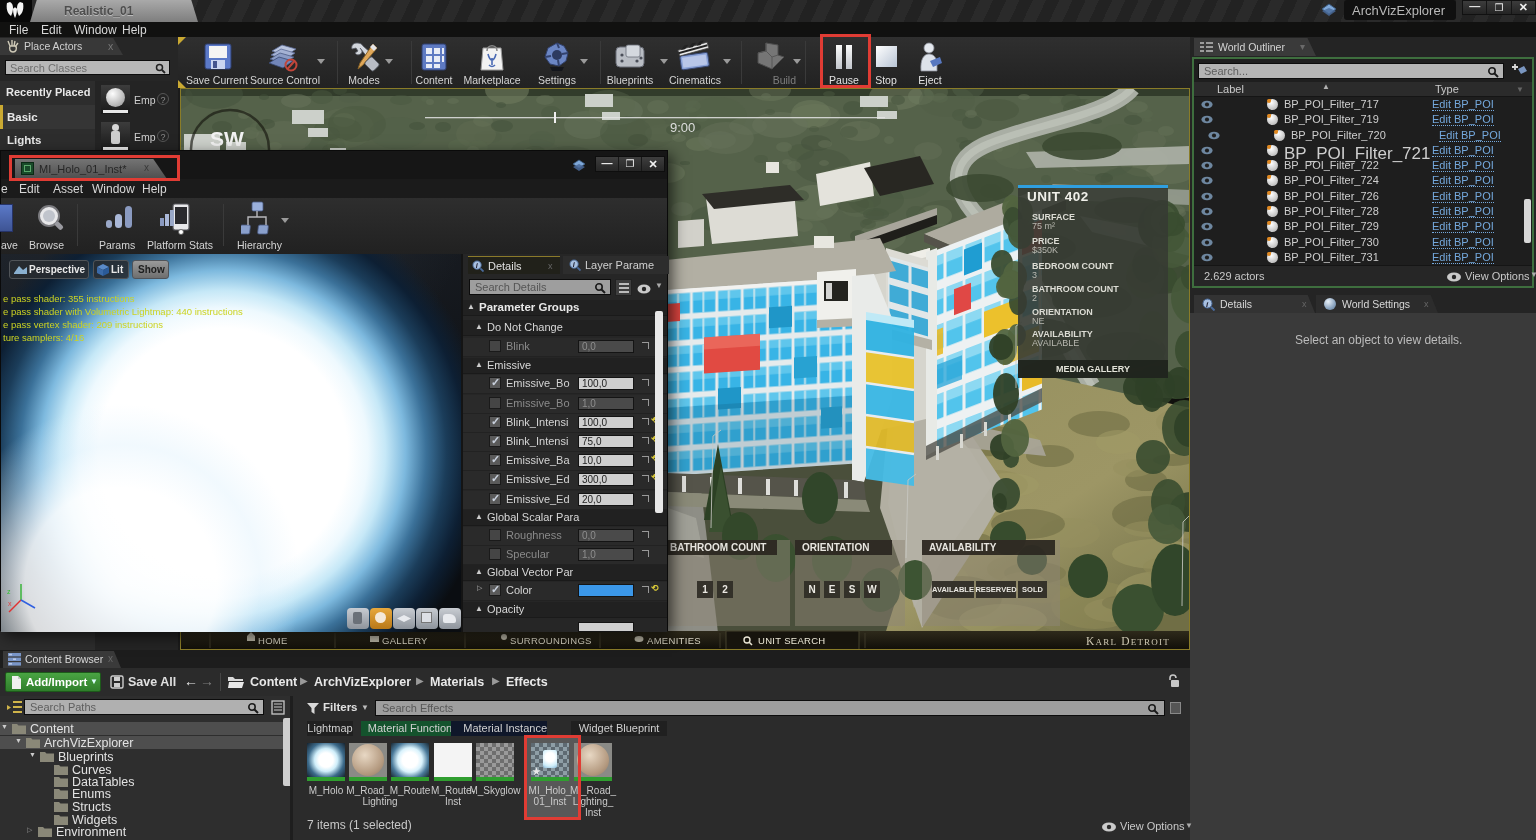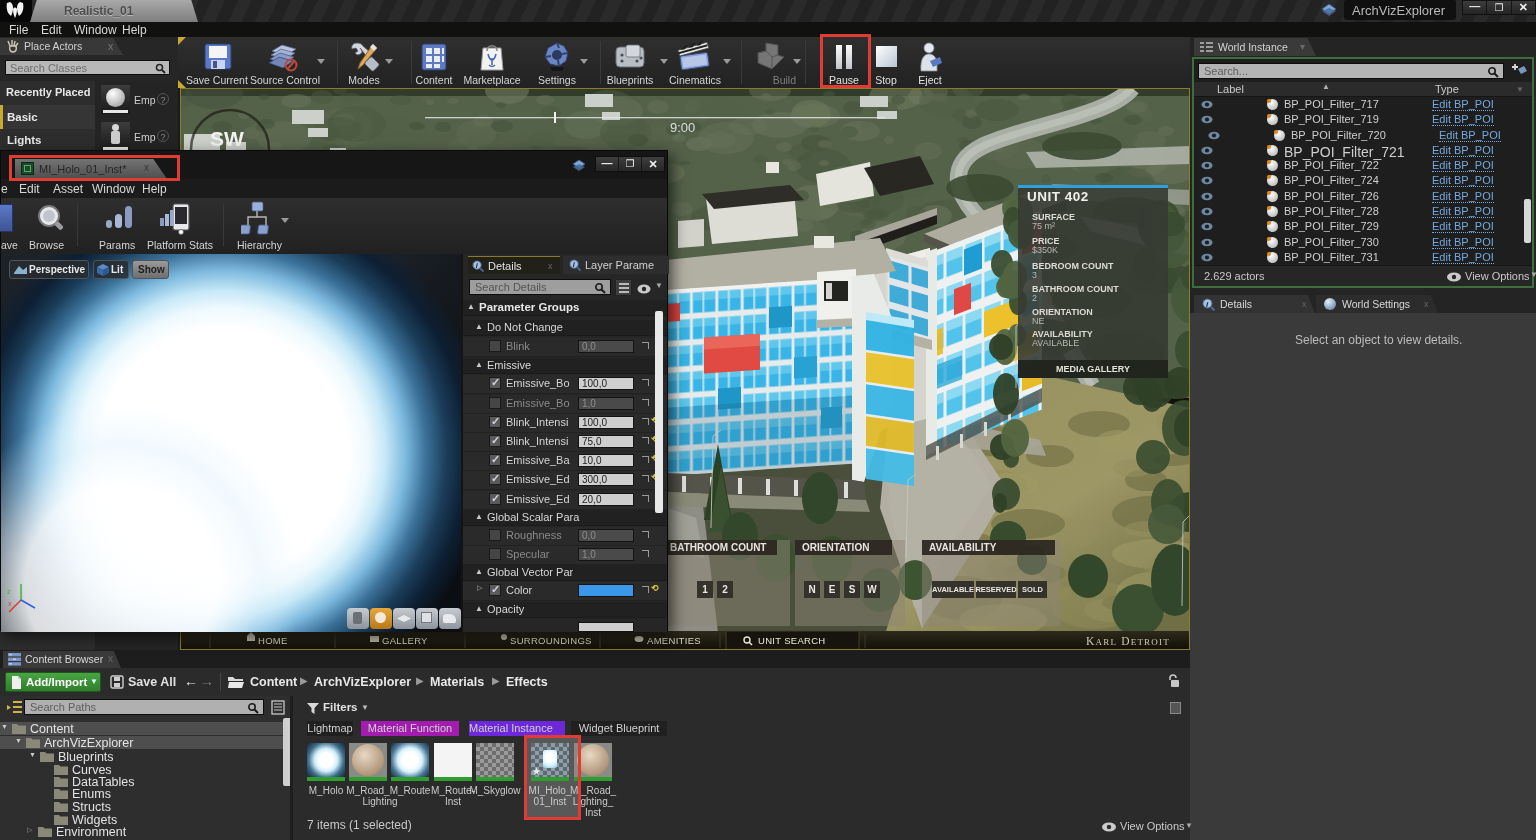--- a/index.html
+++ b/index.html
@@ -840,21 +840,21 @@
     <svg class="abs" style="left:10px;top:4px" width="13" height="12" viewBox="0 0 13 12">
       <g stroke="#c8c8c8" stroke-width="1.4">
           <line x1="0" y1="2" x2="4" y2="2"></line>
           <line x1="6" y1="2" x2="13" y2="2"></line>
           <line x1="0" y1="6" x2="4" y2="6"></line>
           <line x1="6" y1="6" x2="13" y2="6"></line>
           <line x1="0" y1="10" x2="4" y2="10"></line>
           <line x1="6" y1="10" x2="13" y2="10"></line>
         </g>
     </svg>
-    <span class="abs txt" style="left:28px;top:4px;color:#d4d4d4;">World Instance</span>
+    <span class="abs txt" style="left:28px;top:4px;color:#d4d4d4;">World Outliner</span>
     <span class="abs" style="left:110px;top:4px;color:#6a6a6a;font-size:10px;">▾</span>
 
     <div class="abs" style="left:2px;top:20px;width:342px;height:231px;background:#1e1e1e;border:2px solid #3e6e3e;">
       <div class="abs" style="left:4px;top:4px;width:306px;height:16px;background:#b4b4b4;border:1px solid #0c0c0c;">
         <span class="abs" style="left:5px;top:1px;font-size:11px;color:#5e5e5e;">Search...</span>
         <svg class="abs" style="right:4px;top:2px" width="12" height="12" viewBox="0 0 12 12">
             <circle cx="5" cy="5" r="3.2" fill="none" stroke="#1a1a1a" stroke-width="1.6"></circle>
             <line x1="7.5" y1="7.5" x2="11" y2="11" stroke="#1a1a1a" stroke-width="2"></line>
           </svg>
       </div>
@@ -899,21 +899,21 @@
         <span class="abs" style="left:90px;top:1px;font-size:11px;color:#cecece;">BP_POI_Filter_720</span>
         <span class="abs" style="left:238px;top:1px;font-size:11px;color:#74a8dc;border-bottom:1px dotted #74a8dc;">Edit BP_POI</span>
       </div>
       <div class="abs" style="left:0;top:84px;width:338px;height:15px;">
         <svg class="abs" style="left:7px;top:3px" width="12" height="9" viewBox="0 0 14 10">
             <ellipse cx="7" cy="5" rx="6.5" ry="4.5" fill="#6e87a0"></ellipse>
             <circle cx="7" cy="5" r="2.4" fill="#1e1e1e"></circle>
           </svg>
         <div class="abs" style="left:73px;top:2px;width:11px;height:11px;border-radius:50%;background:radial-gradient(circle at 38% 32%,#ffffff,#c2c2c2 70%,#9a9a9a);"></div>
         <div class="abs" style="left:73px;top:2px;width:4px;height:4px;border-radius:50% 0 60% 60%;background:#e08820;"></div>
-        <span class="abs" style="left:90px;top:1px;font-size:14px;color:#cecece;">BP_POI_Filter_721</span>
+        <span class="abs" style="left:90px;top:1px;font-size:17px;color:#cecece;">BP_POI_Filter_721</span>
         <span class="abs" style="left:238px;top:1px;font-size:11px;color:#74a8dc;border-bottom:1px dotted #74a8dc;">Edit BP_POI</span>
       </div>
       <div class="abs" style="left:0;top:99px;width:338px;height:15px;">
         <svg class="abs" style="left:7px;top:3px" width="12" height="9" viewBox="0 0 14 10">
             <ellipse cx="7" cy="5" rx="6.5" ry="4.5" fill="#6e87a0"></ellipse>
             <circle cx="7" cy="5" r="2.4" fill="#1e1e1e"></circle>
           </svg>
         <div class="abs" style="left:73px;top:2px;width:11px;height:11px;border-radius:50%;background:radial-gradient(circle at 38% 32%,#ffffff,#c2c2c2 70%,#9a9a9a);"></div>
         <div class="abs" style="left:73px;top:2px;width:4px;height:4px;border-radius:50% 0 60% 60%;background:#e08820;"></div>
         <span class="abs" style="left:90px;top:1px;font-size:11px;color:#cecece;">BP_POI_Filter_722</span>
@@ -1122,25 +1122,32 @@
       <div class="abs" style="left:283px;top:22px;width:9px;height:68px;background:#cfcfcf;border-radius:2px;"></div>
     </div>
     <div class="abs" style="left:290px;top:46px;width:3px;height:144px;background:#1e1e1e;"></div>
 
     <div class="abs" style="left:293px;top:46px;width:897px;height:144px;background:#2b2b2b;">
       <svg class="abs" style="left:14px;top:7px" width="12" height="11" viewBox="0 0 12 11">
           <path d="M0 0 h12 l-4.5 5 v6 l-3 -2 v-4 z" fill="#d8d8d8"></path>
         </svg>
       <span class="abs" style="left:30px;top:5px;font-size:11.5px;font-weight:bold;color:#e0e0e0;">Filters</span>
       <span class="abs" style="left:68px;top:7px;font-size:8px;color:#bbb;">▼</span>
+      <div class="abs" style="left:82px;top:4px;width:790px;height:16px;background:#9e9e9e;border:1px solid #0c0c0c;">
+        <span class="abs" style="left:6px;top:1px;font-size:11px;color:#585858;">Search Effects</span>
+        <svg class="abs" style="right:5px;top:2px" width="12" height="12" viewBox="0 0 12 12">
+            <circle cx="5" cy="5" r="3.2" fill="none" stroke="#1a1a1a" stroke-width="1.6"></circle>
+            <line x1="7.5" y1="7.5" x2="11" y2="11" stroke="#1a1a1a" stroke-width="2"></line>
+          </svg>
+      </div>
       <div class="abs" style="left:877px;top:6px;width:11px;height:12px;border:1px solid #888;background:#555;"></div>
 
       <div class="abs" style="left:14px;top:25px;width:46px;height:15px;background:#202020;color:#d0d0d0;font-size:11px;text-align:center;line-height:15px;">Lightmap</div>
-      <div class="abs" style="left:68px;top:25px;width:98px;height:15px;background:#a21caf;color:#d0d0d0;font-size:11px;text-align:center;line-height:15px;">Material Function</div>
-      <div class="abs" style="left:176px;top:25px;width:96px;height:15px;background:#6d28d9;color:#d0d0d0;font-size:11px;text-align:left;line-height:15px;">Material Instance</div>
+      <div class="abs" style="left:68px;top:25px;width:98px;height:15px;background:#14532d;color:#d0d0d0;font-size:11px;text-align:center;line-height:15px;">Material Function</div>
+      <div class="abs" style="left:158px;top:25px;width:96px;height:15px;background:#0f172a;color:#d0d0d0;font-size:11px;text-align:right;line-height:15px;">Material Instance</div>
       <div class="abs" style="left:278px;top:25px;width:96px;height:15px;background:#202020;color:#d0d0d0;font-size:11px;text-align:center;line-height:15px;">Widget Blueprint</div>
       <div class="abs" style="left:231px;top:39px;width:54px;height:83px;background:#585858;"></div>
       <div class="abs" style="left:14px;top:47px;width:38px;height:38px;">
           <div class="abs" style="left:0;top:0;width:38px;height:34px;background:radial-gradient(circle at 50% 50%,#ffffff 28%,#cfeefa 45%,#3c6a8a 70%,#15222e 100%);"></div>
           <div class="abs" style="left:0;top:34px;width:38px;height:4px;background:#2f9e2f;"></div>
         </div>
         <div class="abs" style="left:6px;top:89px;width:54px;text-align:center;font-size:10px;color:#cacaca;">M_Holo</div>
       <div class="abs" style="left:56px;top:47px;width:38px;height:38px;">
           <div class="abs" style="left:0;top:0;width:38px;height:34px;background:#8a8a86;"></div>
           <div class="abs" style="left:3px;top:1px;width:32px;height:32px;border-radius:50%;background:radial-gradient(circle at 40% 35%,#e8d8c4,#b49a80 65%,#8a7460);"></div>
@@ -1278,20 +1285,24 @@
             <path d="M6 0 L12 3 L6 6 L0 3 Z" fill="#5a8ac8"></path>
             <path d="M0 3 L6 6 L6 12 L0 9 Z" fill="#3a6aa8"></path>
             <path d="M12 3 L6 6 L6 12 L12 9 Z" fill="#2a5a98"></path>
           </svg>
         <span class="abs" style="left:17px;top:3px;font-size:10px;font-weight:bold;color:#e8e8e8;">Lit</span>
       </div>
       <div class="abs" style="left:131px;top:6px;width:37px;height:19px;background:linear-gradient(#9a9a9a,#6e6e6e);border:1px solid #50545a;border-radius:3px;">
         <span class="abs" style="left:5px;top:3px;font-size:10px;font-weight:bold;color:#1e1e1e;">Show</span>
       </div>
 
+      <div class="abs" style="left:2px;top:38px;font-size:9.5px;color:#ccd322;line-height:13px;white-space:pre;">e pass shader: 355 instructions
+e pass shader with Volumetric Lightmap: 440 instructions
+e pass vertex shader: 209 instructions
+ture samplers: 4/16</div>
 
       <div class="abs" style="left:346px;top:354px;width:22px;height:21px;background:linear-gradient(#c8ccd2,#8e949c);border-radius:4px;">
           <div class="abs" style="left:6px;top:4px;width:9px;height:12px;background:#6a7078;border-radius:2px;"></div>
         </div>
       <div class="abs" style="left:369px;top:354px;width:22px;height:21px;background:linear-gradient(#e8a83c,#b87818);border-radius:4px;">
           <div class="abs" style="left:5px;top:4px;width:11px;height:11px;background:#f4e8d8;border-radius:50%;"></div>
         </div>
       <div class="abs" style="left:392px;top:354px;width:22px;height:21px;background:linear-gradient(#c8ccd2,#8e949c);border-radius:4px;">
           <div class="abs" style="left:4px;top:7px;width:14px;height:7px;background:#e8eaee;clip-path:polygon(50% 0,100% 50%,50% 100%,0 50%);"></div>
         </div>

